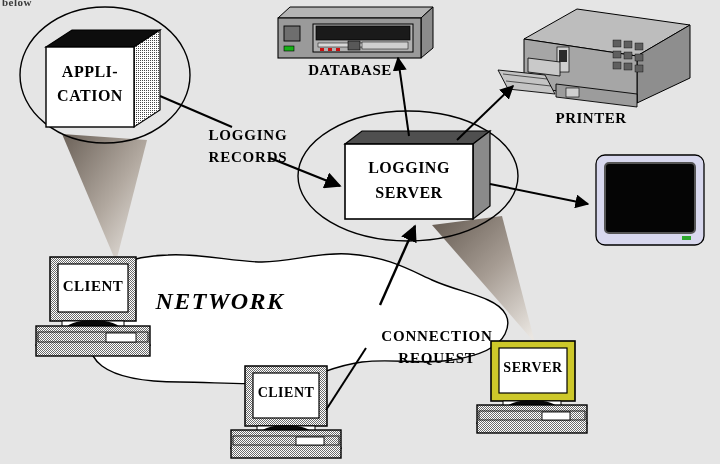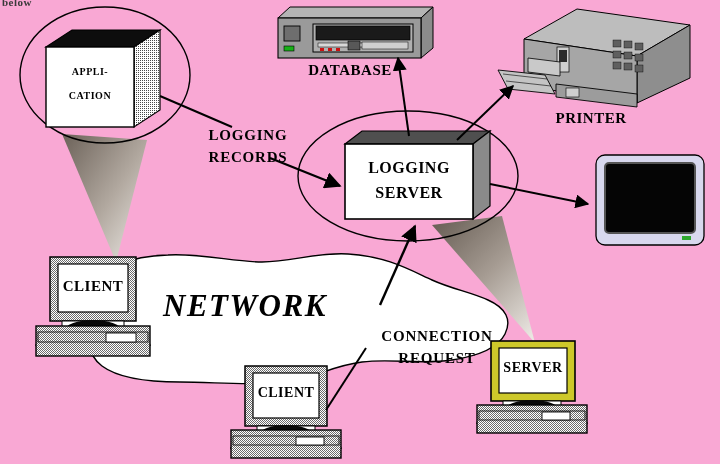--- a/index.html
+++ b/index.html
@@ -1,18 +1,18 @@
 <!DOCTYPE html>
 <html><head>
 <meta charset="utf-8">
 <style>
   html,body{margin:0;padding:0;background:#ffffff;}
   body{width:720px;height:464px;overflow:hidden;
        font-family:"Liberation Serif","DejaVu Serif",serif;}
-  #stage{position:relative;width:720px;height:464px;background:#f9a8d4;}
+  #stage{position:relative;width:720px;height:464px;background:#e5e5e5;}
   #stage svg{position:absolute;left:0;top:0;}
   .lbl{position:absolute;font-family:"Liberation Serif","DejaVu Serif",serif;
        font-weight:bold;color:#000;white-space:pre;text-align:center;
        letter-spacing:.5px;}
 </style>
 </head>
 <body>
 
 <div id="stage">
 
@@ -210,38 +210,38 @@
     <line x1="380" y1="305" x2="415" y2="226" stroke="#000" stroke-width="2.4" marker-end="url(#ah)"></line>
   </g>
 
   <g>
     <line x1="366" y1="348" x2="326" y2="410" stroke="#000" stroke-width="2"></line>
   </g>
 </svg>
 
 <div class="lbl" style="left:2px;top:-4px;font-size:11px;font-weight:bold;color:#3a3a3a;">below</div>
 
-<div class="lbl" style="left:46px;top:60px;width:88px;font-size:10px;line-height:24px;">APPLI-
+<div class="lbl" style="left:46px;top:60px;width:88px;font-size:16px;line-height:24px;">APPLI-
 CATION</div>
 
 <div class="lbl" style="left:345px;top:155px;width:128px;font-size:16px;line-height:25px;">LOGGING
 SERVER</div>
 
 <div class="lbl" style="left:536px;top:110px;width:110px;font-size:15px;">PRINTER</div>
 
 <div class="lbl" style="left:288px;top:62px;width:124px;font-size:15px;">DATABASE</div>
 
 
 <div class="lbl" style="left:58px;top:278px;width:70px;font-size:15px;">CLIENT</div>
 
 <div class="lbl" style="left:253px;top:385px;width:66px;font-size:14px;">CLIENT</div>
 
 <div class="lbl" style="left:499px;top:360px;width:68px;font-size:14px;">SERVER</div>
 
-<div class="lbl" style="left:155px;top:288px;width:130px;font-size:31px;font-style:italic;letter-spacing:1.5px;margin-left:8px;">NETWORK</div>
+<div class="lbl" style="left:155px;top:288px;width:130px;font-size:24px;font-style:italic;letter-spacing:1.5px;">NETWORK</div>
 
 <div class="lbl" style="left:193px;top:124px;width:110px;font-size:15px;line-height:22px;letter-spacing:.8px;">LOGGING
 RECORDS</div>
 
 <div class="lbl" style="left:330px;top:325px;width:126px;font-size:15px;line-height:22px;letter-spacing:.8px;margin-left:44px;">CONNECTION
 REQUEST</div>
 
 </div>
 
 </body></html>

